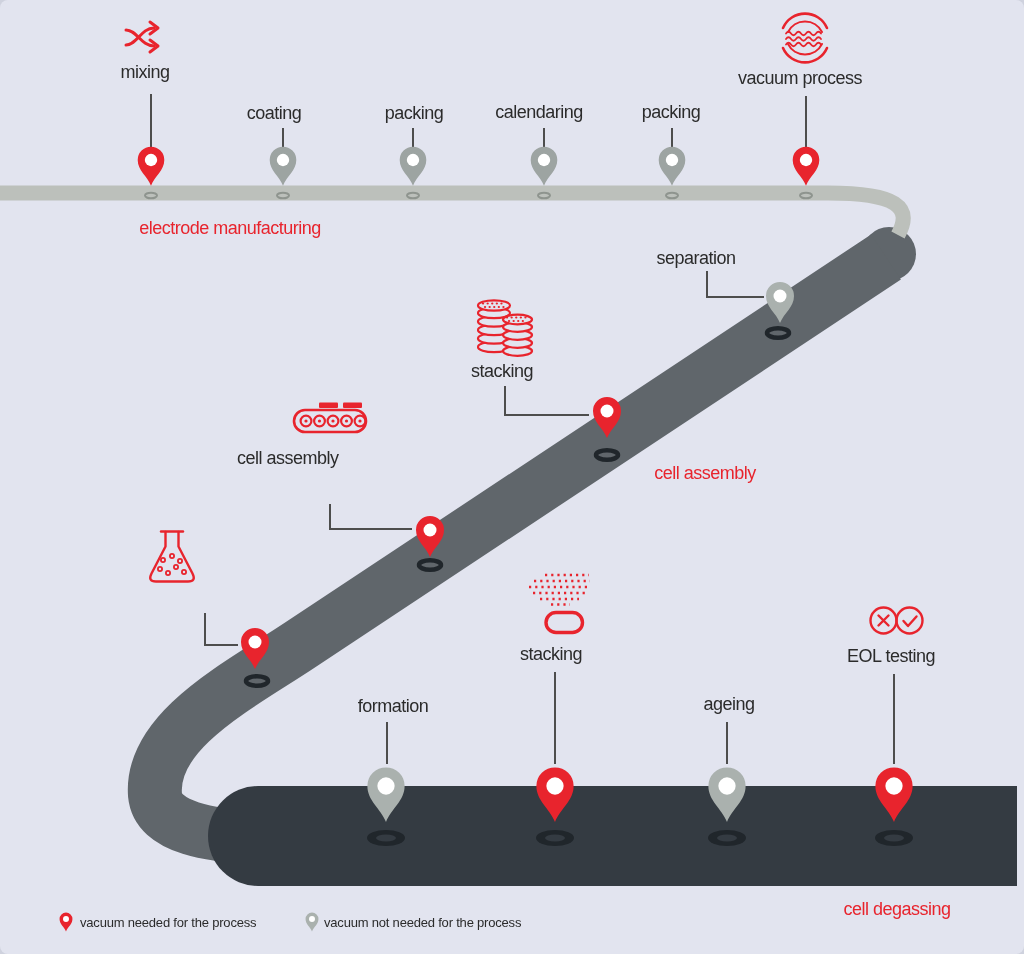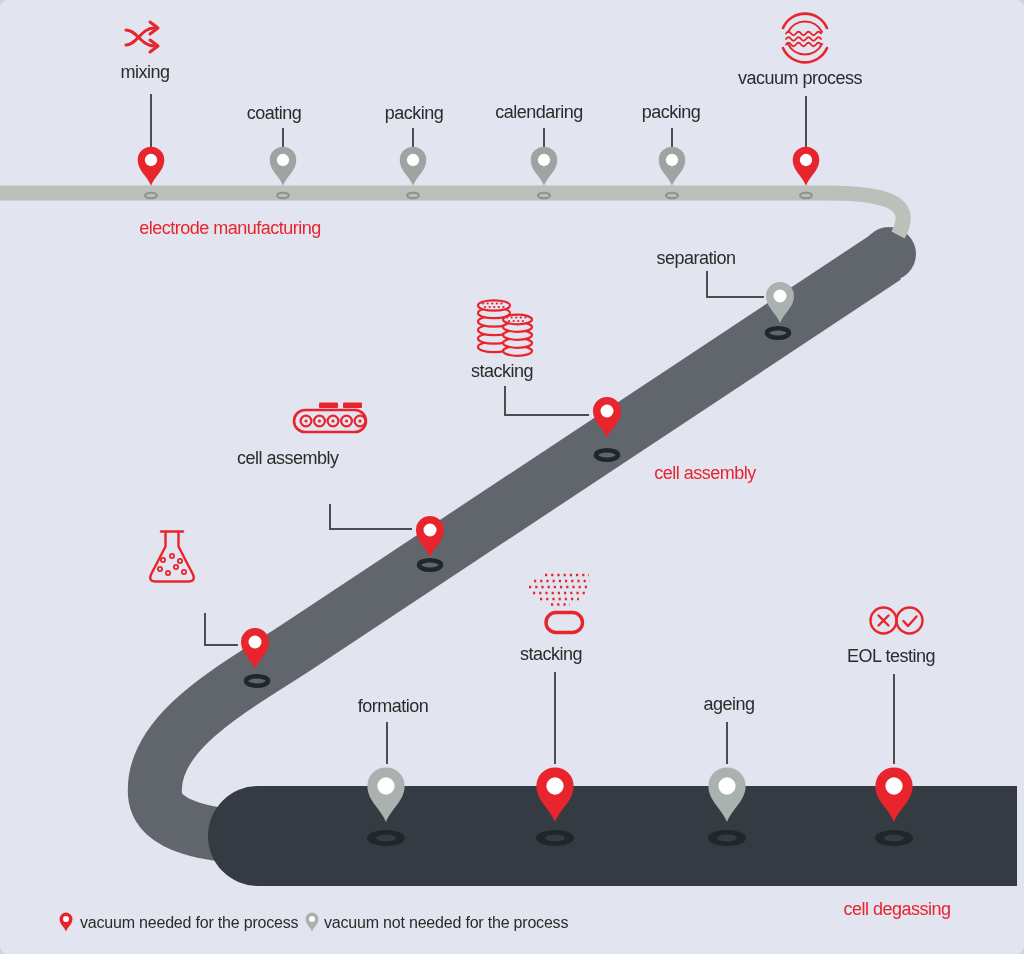--- a/index.html
+++ b/index.html
@@ -16,21 +16,21 @@
     transform:translateX(-50%);
   }
   .lbl.left{transform:none;}
   .sec{
     position:absolute;color:var(--red,#e8242d);
     font-size:18px;line-height:24px;letter-spacing:-0.5px;white-space:nowrap;
     transform:translateX(-50%);
   }
   .lgd{
     position:absolute;color:var(--text-dark,#2b2b2b);
-    font-size:16px;line-height:16px;letter-spacing:-0.2px;white-space:nowrap;
+    font-size:13px;line-height:16px;letter-spacing:-0.2px;white-space:nowrap;
   }
   .road-mid{stroke:var(--road-mid,#60666b);fill:none;}
   .road-mid-fill{fill:var(--road-mid,#60666b);}
   .road-top{stroke:var(--road-light,#bcc0bb);fill:none;}
   .road-bottom{stroke:var(--road-dark,#343b42);fill:none;}
   .road-bottom-fill{fill:var(--road-dark,#343b42);}
   .conn{stroke:var(--connector,#4d4d4d);stroke-width:2;fill:none;}
   .ell-top{stroke:var(--ellipse-top,#8e948e);stroke-width:2;fill:none;}
   .ell-diag{stroke:var(--marker-dark,#20262b);stroke-width:4.5;fill:none;}
   .ell-bot-outer{fill:var(--marker-dark,#20262b);}

